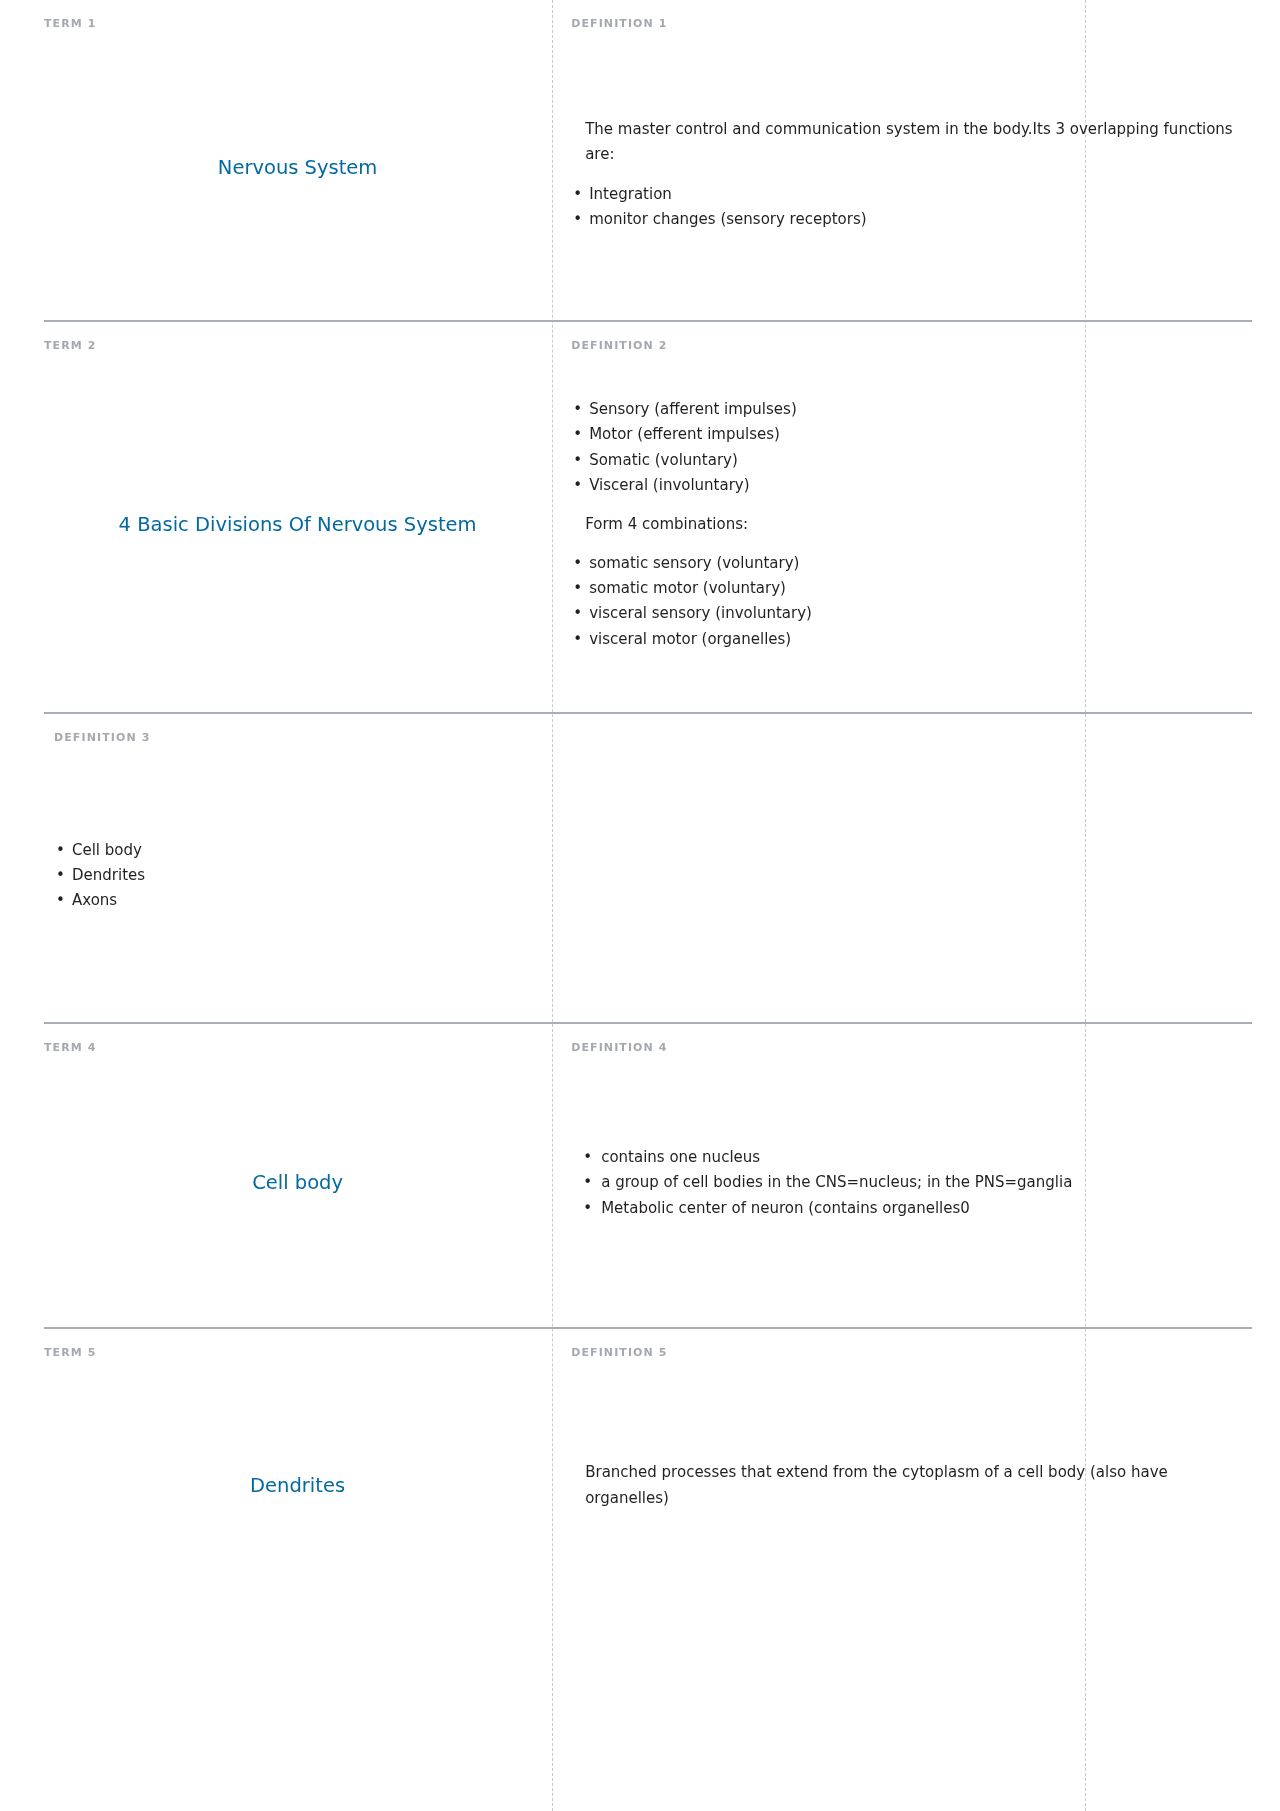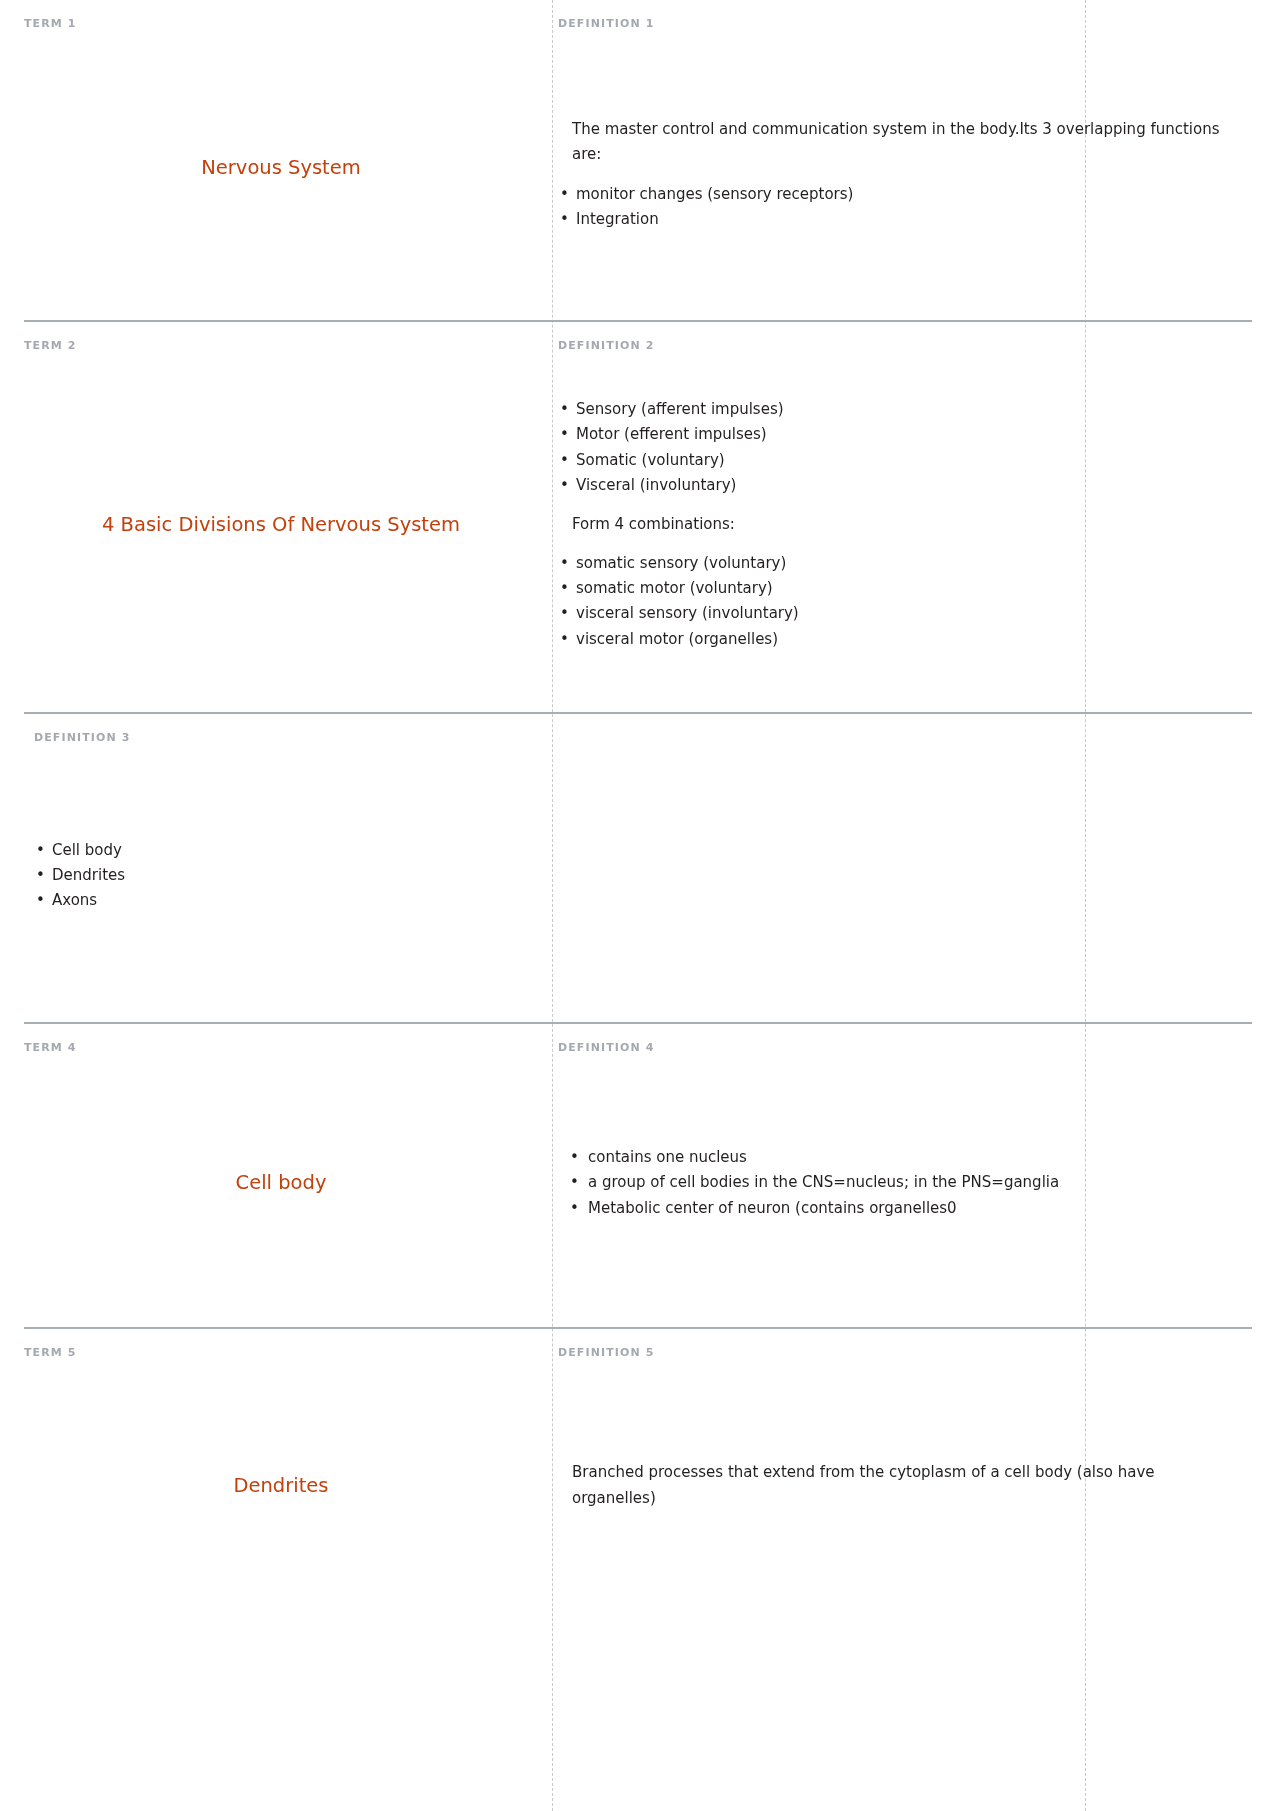--- a/index.html
+++ b/index.html
@@ -13,21 +13,21 @@
     font-family: "DejaVu Sans", "Liberation Sans", sans-serif;
     color: #231f20;
     overflow: hidden;
   }
 
   .sheet {
     position: relative;
     width: 1280px;
     height: 1811px;
     box-sizing: border-box;
-    padding: 0 28px 0 24px;
+    padding: 0 28px 0 44px;
   }
 
   
   .guide {
     position: absolute;
     top: 0;
     bottom: 0;
     width: 0;
     border-left: 1px dashed #c9c9c9;
     z-index: 0;
@@ -82,21 +82,21 @@
     flex: 1 1 auto;
     display: flex;
     flex-direction: column;
     justify-content: center;
   }
 
   .term-text {
     text-align: center;
     font-size: 19.5px;
     line-height: 1.32;
-    color: #c2410c;
+    color: #0369a1;
     white-space: pre-line;
   }
 
   .def-text {
     font-size: 15px;
     line-height: 1.68;
     color: #231f20;
   }
   .def-para {
     margin: 14px;
@@ -142,22 +142,22 @@
           <div class="col-body">
             <div class="term-text">Nervous System</div>
           </div>
         </div>
         <div class="col col-def">
           <div class="col-label">DEFINITION 1</div>
           <div class="col-body">
             <div class="def-text">
               <p class="def-para">The master control and communication system in the body.Its 3 overlapping functions are:</p>
               <ul class="def-list">
+                <li>Integration</li>
                 <li>monitor changes (sensory receptors)</li>
-                <li>Integration</li>
               </ul>
             </div>
           </div>
         </div>
       </div>
       <div class="card" style="height: 392px;">
         <div class="col col-term">
           <div class="col-label">TERM 2</div>
           <div class="col-body">
             <div class="term-text">4 Basic Divisions Of Nervous System</div>

